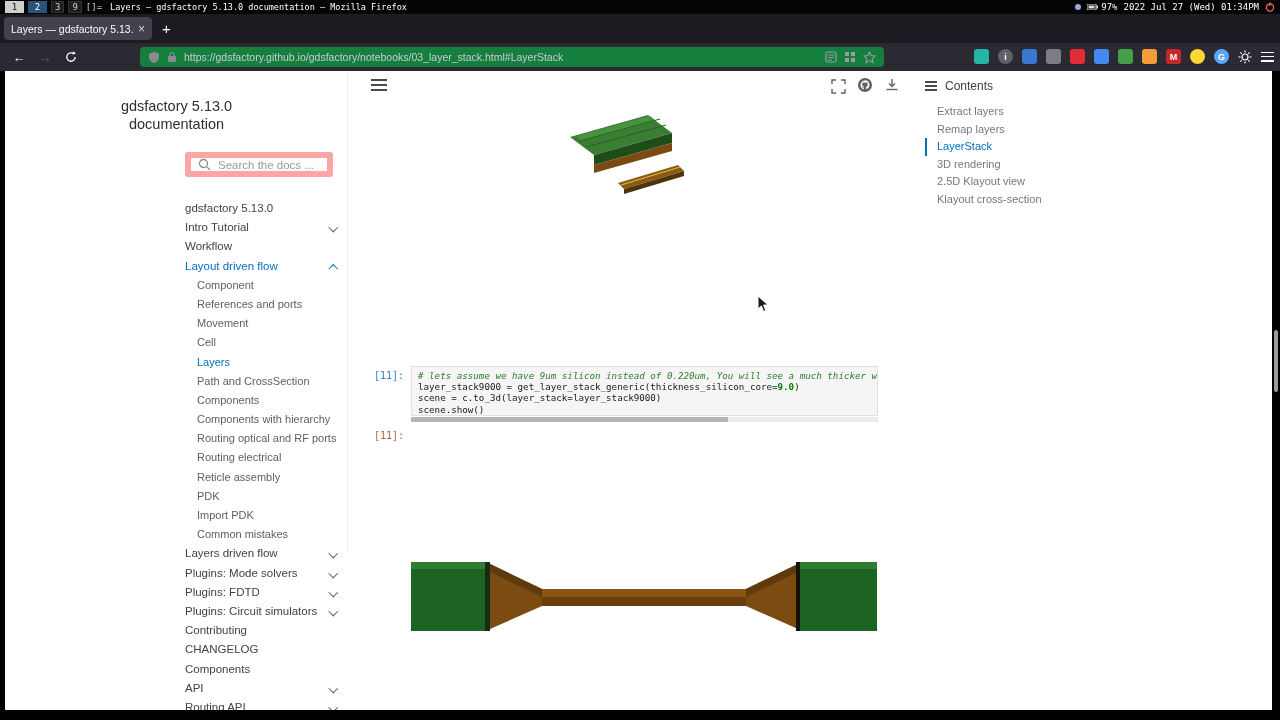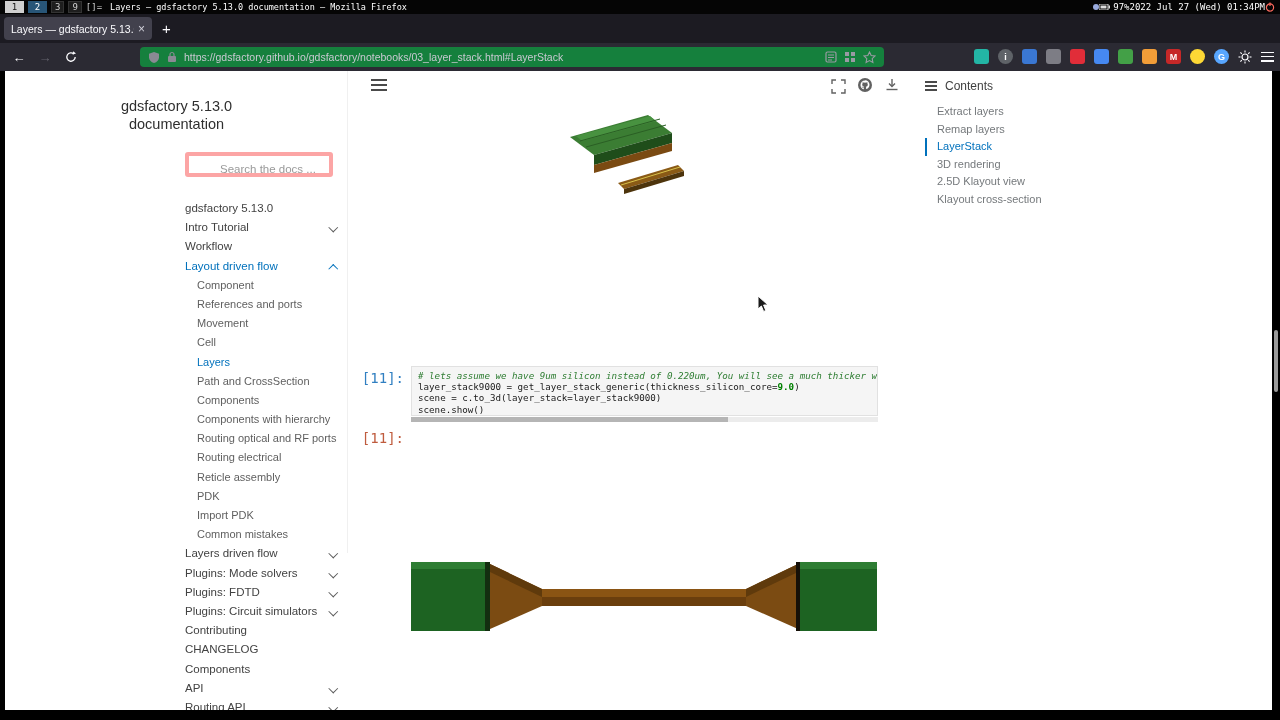--- a/index.html
+++ b/index.html
@@ -9,21 +9,21 @@
   
   .sysbar{position:absolute;left:0;top:0;width:1280px;height:14px;background:#050505;
           display:flex;align-items:center;gap:4px;padding:0 5px;box-sizing:border-box;
           font-family:"DejaVu Sans Mono",monospace;font-size:9px;color:#e8e8e8;}
   .ws{height:12px;min-width:13px;padding:0 3px;display:flex;align-items:center;justify-content:center;}
   .ws-1{background:#cfcfcf;color:#111;}
   .ws-2{background:#285577;color:#fff;}
   .ws-3,.ws-9{background:#1e1e1e;color:#cfcfcf;border:1px solid #333;box-sizing:border-box;}
   .layout-ind{color:#cfcfcf;}
   .win-title{margin-left:4px;color:#fff;white-space:nowrap;font-size:8.5px;}
-  .sys-right{margin-left:auto;display:flex;align-items:center;gap:0;color:#fff;font-size:9px;white-space:nowrap;}
+  .sys-right{margin-left:auto;display:flex;align-items:center;gap:6px;color:#fff;font-size:9px;white-space:nowrap;}
   .tray-dot{width:6px;height:6px;border-radius:50%;background:#9ad;display:inline-block;}
   .batt{display:inline-flex;align-items:center;gap:3px;}
 
   
   .tabbar{position:absolute;top:14px;left:0;width:1280px;height:29px;background:#1c1b22;
           display:flex;align-items:center;}
   .tab{margin-left:4px;height:23px;width:148px;background:#42414d;border-radius:4px;
        display:flex;align-items:center;padding:0 7px;box-sizing:border-box;color:#fbfbfe;font-size:10.5px;}
   .tab-title{flex:1;white-space:nowrap;overflow:hidden;}
   .tab-close{color:#cfcfd8;font-size:12px;padding-left:4px;cursor:default;}
@@ -45,42 +45,42 @@
 
   
   .content{position:absolute;top:71px;left:0;width:1280px;height:639px;background:#000;}
   .page{position:absolute;left:5px;top:0;width:1267px;height:639px;background:#fff;overflow:hidden;}
   .vscroll{position:absolute;right:2px;top:259px;width:4px;height:62px;background:#9a9a9a;border-radius:2px;}
 
   
   .sidebar{position:absolute;left:0;top:0;width:343px;height:482px;border-right:1px solid #f0f0f0;box-sizing:border-box;text-decoration:underline;}
   .side-title{position:absolute;top:26px;left:0;width:343px;text-align:center;font-size:14.5px;
               line-height:18px;color:#2f2f2f;}
-  .searchbox{position:absolute;left:180px;top:81px;width:148px;height:25px;border:4px solid #fca5a5;
-             border-radius:3px;display:flex;align-items:flex-end;gap:6px;padding:0 7px;box-sizing:border-box;flex-direction:column;}
+  .searchbox{position:absolute;left:180px;top:81px;width:148px;height:25px;border:6px solid #fca5a5;
+             border-radius:3px;display:flex;align-items:flex-start;gap:6px;padding:0 7px;box-sizing:border-box;}
   .searchbox input{border:none;outline:none;background:transparent;flex:1;font-family:"Liberation Sans",sans-serif;
              font-size:11.5px;color:#555;width:100px;}
   .searchbox input::placeholder{color:#9a9a9a;}
   .nav{position:absolute;left:180px;top:128px;width:155px;}
   .nav-item{position:relative;height:19.2px;line-height:19.2px;font-size:11.5px;color:#424242;
             white-space:nowrap;cursor:pointer;}
   .nav-item.l2{padding-left:12px;font-size:11px;color:#5f5f5f;}
   .blue{color:#0071bc !important;}
   .chev{position:absolute;right:4px;top:6px;width:5.5px;height:5.5px;border-right:1.4px solid #5a5a5a;
         border-bottom:1.4px solid #5a5a5a;transform:rotate(45deg);}
   .chev.up{transform:rotate(225deg);top:9px;border-color:#0071bc;}
 
   
   .hamburger{position:absolute;left:366px;top:8px;width:16px;cursor:pointer;}
   .hamburger span{display:block;width:16px;height:2px;background:#4a4a4a;margin:0 0 3px 0;}
   .hicon{position:absolute;cursor:pointer;}
 
   
   .prompt{position:absolute;width:46px;text-align:right;font-family:"DejaVu Sans Mono",monospace;
-          font-size:14px;}
+          font-size:10px;}
   .prompt-in{left:353px;top:299px;color:#307fc1;}
   .prompt-out{left:353px;top:359px;color:#bf5b3d;}
   .codeblock{position:absolute;left:406px;top:295px;width:467px;height:50px;background:#f5f5f5;
              border:1px solid #e1e1e1;box-sizing:border-box;padding:3px 6px;overflow:hidden;
              font-family:"DejaVu Sans Mono",monospace;font-size:9.2px;line-height:11.2px;
              white-space:nowrap;color:#1a1a1a;}
   .tok-c{color:#2e7d32;font-style:italic;}
   .tok-n{color:#008000;font-weight:bold;}
   .hscroll{position:absolute;left:406px;top:346px;width:467px;height:5px;background:#ececec;}
   .hthumb{width:317px;height:5px;background:#b5b5b5;}

